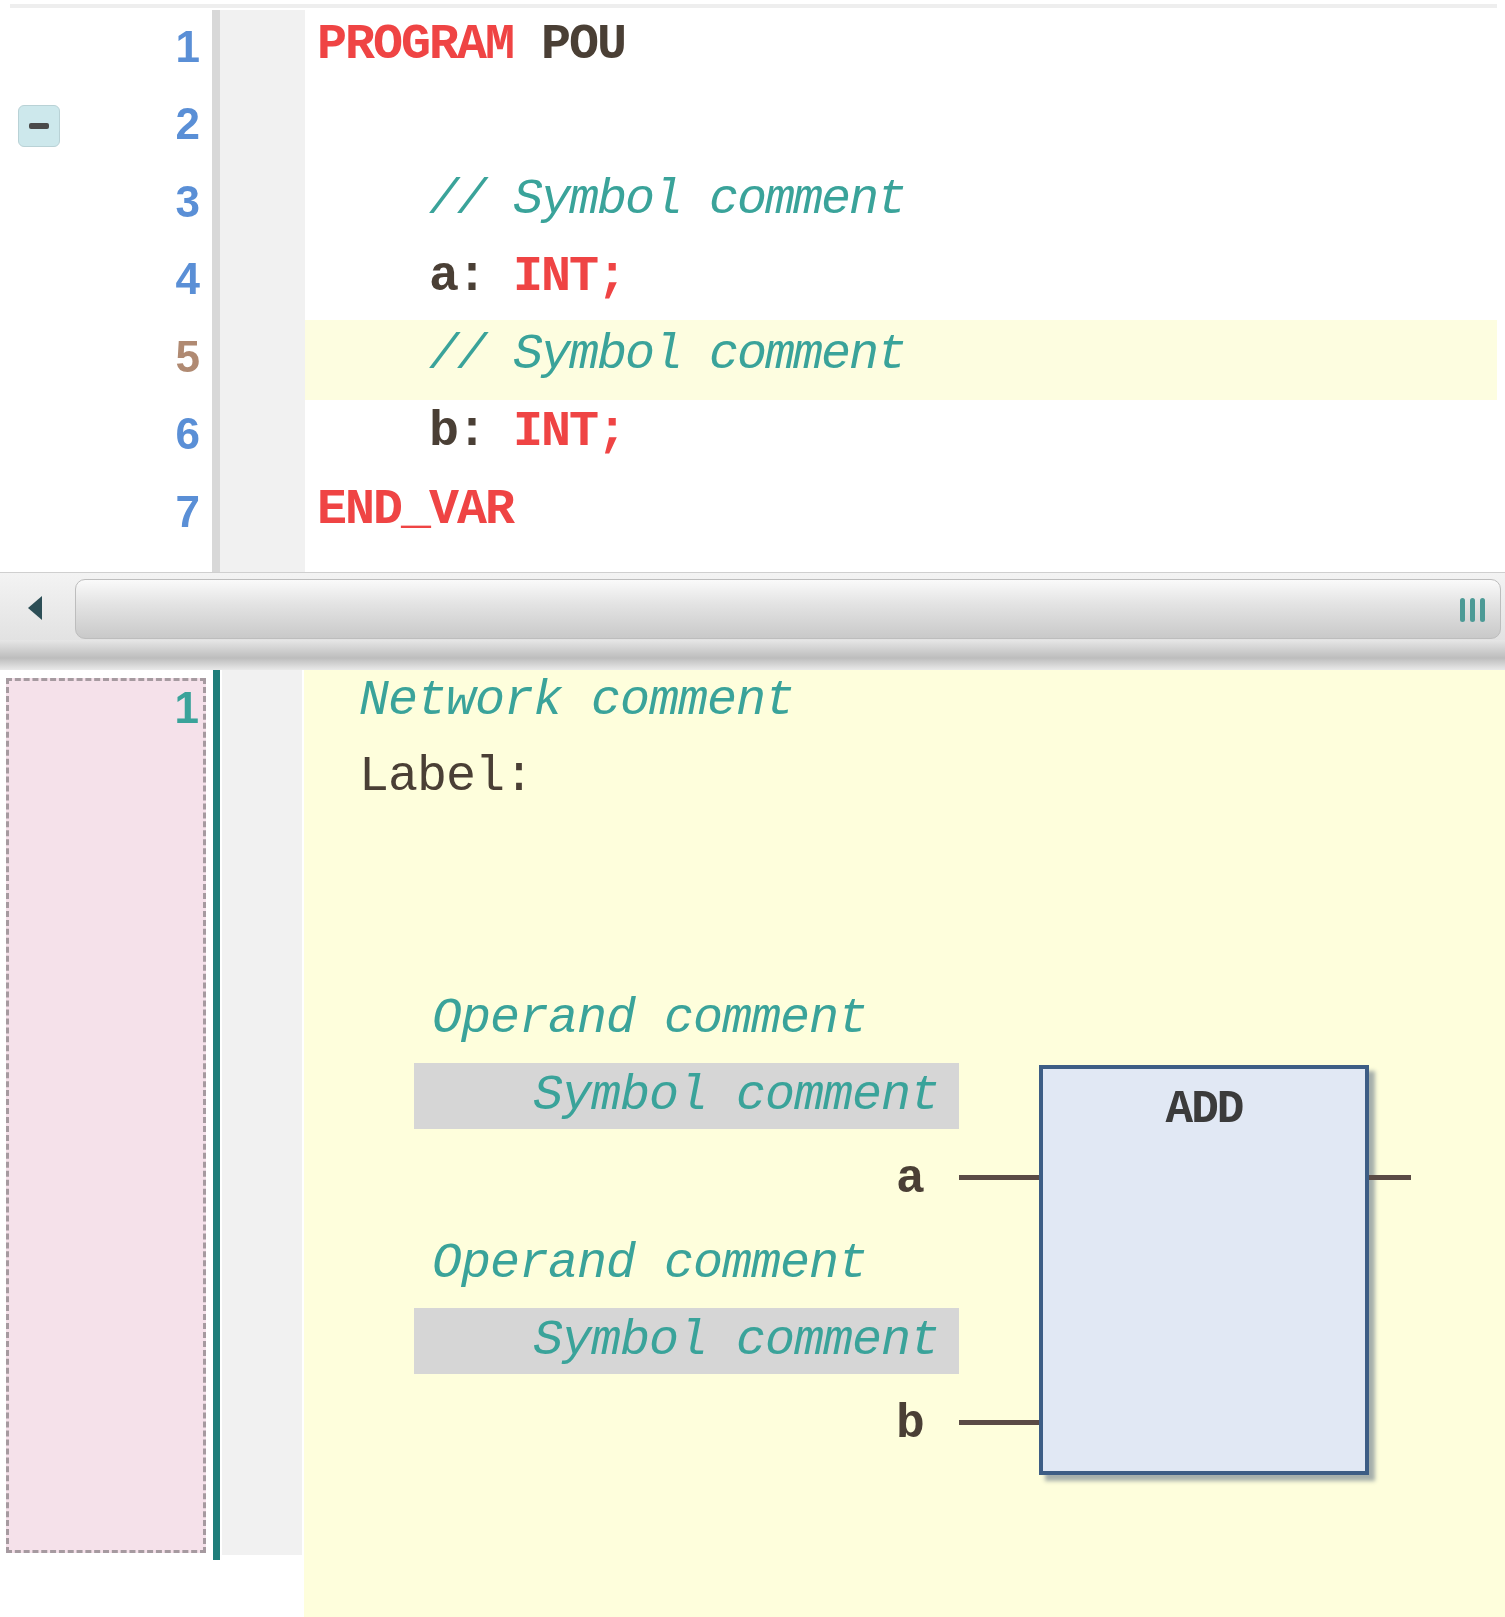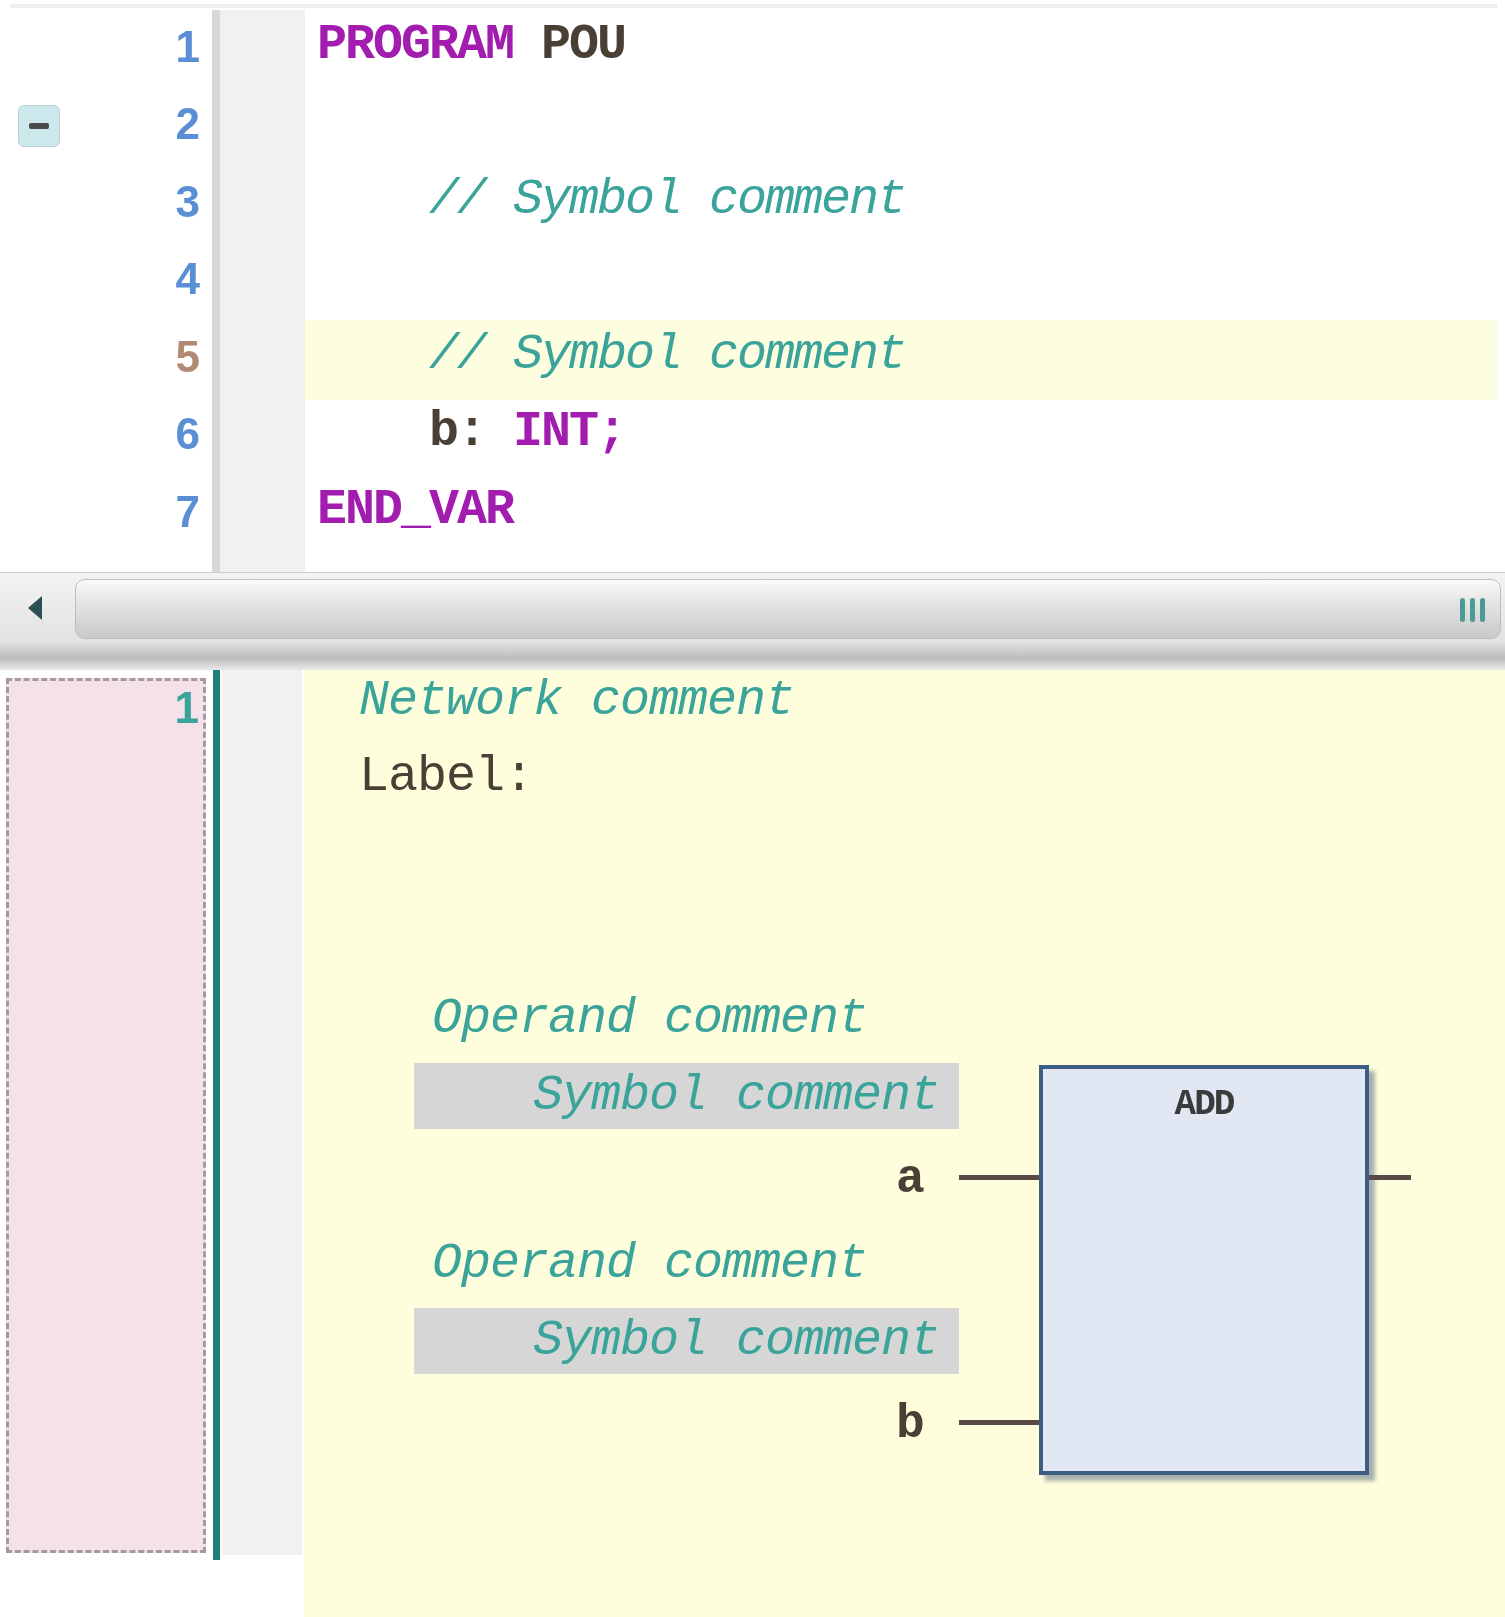--- a/index.html
+++ b/index.html
@@ -12,21 +12,21 @@
   .decl .gutter { position:absolute; left:0; top:10px; width:212px; height:575px; background:#ffffff; }
   .decl .gutter-sep { position:absolute; left:212px; top:10px; width:8px; height:575px; background:#d8d8d8; }
   .decl .margin { position:absolute; left:220px; top:10px; width:85px; height:575px; background:#f1f1f1; }
   .decl .code { position:absolute; left:305px; top:10px; right:8px; height:575px; }
   .line { position:absolute; left:0; right:0; height:80px; }
   .line.hl { background:#fdfde0; }
   .lnum { position:absolute; right:1300px; width:100px; text-align:right; font-size:44px; font-weight:bold;
           color:#5a8fd6; font-family:"Liberation Sans", sans-serif; }
   .lnum.cur { color:#b08a72; }
   .codetext { position:absolute; font-size:50px; font-weight:bold; white-space:pre; letter-spacing:-2px; }
-  .kw { color:#a21caf;margin-top:48px; }
+  .kw { color:#ef4444;margin-top:48px; }
   .id { color:#4a3f35; }
   .cm { color:#3aa39a; font-style:italic; font-weight:normal;font-family:Liberation Mono, monospace; }
   .fold { position:absolute; left:18px; top:105px; width:40px; height:40px; border-radius:6px;
           background:#cde8ec; border:1px solid #b9d2d6; }
   .fold::after { content:""; position:absolute; left:10px; top:17px; width:20px; height:6px; background:#4a4a4a; border-radius:2px; }
 
   
   .hscroll { position:absolute; left:0; top:572px; width:1505px; height:68px;
              background:linear-gradient(#f3f3f3,#e2e2e2); border-top:1px solid #cfcfcf; }
   .hscroll .arrow { position:absolute; left:0; top:6px; width:70px; height:58px; display:flex; align-items:center; justify-content:center; }
@@ -47,38 +47,41 @@
   .net .canvas { position:absolute; left:304px; top:0; right:0; height:1034px; background:#fefedc; }
   .ntext { position:absolute; font-size:50px; white-space:pre; letter-spacing:-1px; }
   .ntext.cm { color:#3aa39a; font-style:italic; }
   .ntext.lbl { color:#4a3f35; font-weight:normal; }
   .symbox { position:absolute; left:110px; width:545px; height:66px; background:#d6d6d6; }
   .symbox .t { position:absolute; right:20px; top:4px; font-size:50px; color:#3aa39a; font-style:italic; white-space:pre; letter-spacing:-1px; }
   .pin-label { position:absolute; font-size:48px; font-weight:bold; color:#4a3f35; }
   .wire { position:absolute; height:5px; background:#5a4a45; }
   .fb { position:absolute; left:735px; top:395px; width:330px; height:410px; background:#e1e8f4;
         border:4px solid #3d5d85; box-shadow:6px 6px 4px rgba(60,80,110,0.45); box-sizing:border-box; }
-  .fb .name { position:absolute; left:0; right:0; top:15px; text-align:center; font-size:36px; font-weight:bold; color:#3b3b3b; letter-spacing:-2px; }
+  .fb .name { position:absolute; left:0; right:0; top:15px; text-align:center; font-size:46px; font-weight:bold; color:#3b3b3b; letter-spacing:-2px; }
 </style>
 </head>
 <body>
 
 <div class="decl">
   <div class="topline"></div>
   <div class="gutter"></div>
   <div class="gutter-sep"></div>
   <div class="margin"></div>
   <div class="fold"></div>
 
   <div class="code">
     <div class="line" style="top:0px">
       <span class="codetext" style="left:12px;top:6px"><span class="kw">PROGRAM</span><span class="id"> POU</span></span>
     </div>
     <div class="line" style="top:155px">
       <span class="codetext cm" style="left:12px;top:6px">    // Symbol comment</span>
+    </div>
+    <div class="line" style="top:232px">
+      <span class="codetext" style="left:12px;top:6px"><span class="id">    a: </span><span class="kw">INT;</span></span>
     </div>
     <div class="line hl" style="top:310px">
       <span class="codetext cm" style="left:12px;top:6px">    // Symbol comment</span>
     </div>
     <div class="line" style="top:387px">
       <span class="codetext" style="left:12px;top:6px"><span class="id">    b: </span><span class="kw">INT;</span></span>
     </div>
     <div class="line" style="top:465px">
       <span class="codetext" style="left:12px;top:6px"><span class="kw">END_VAR</span></span>
     </div>

